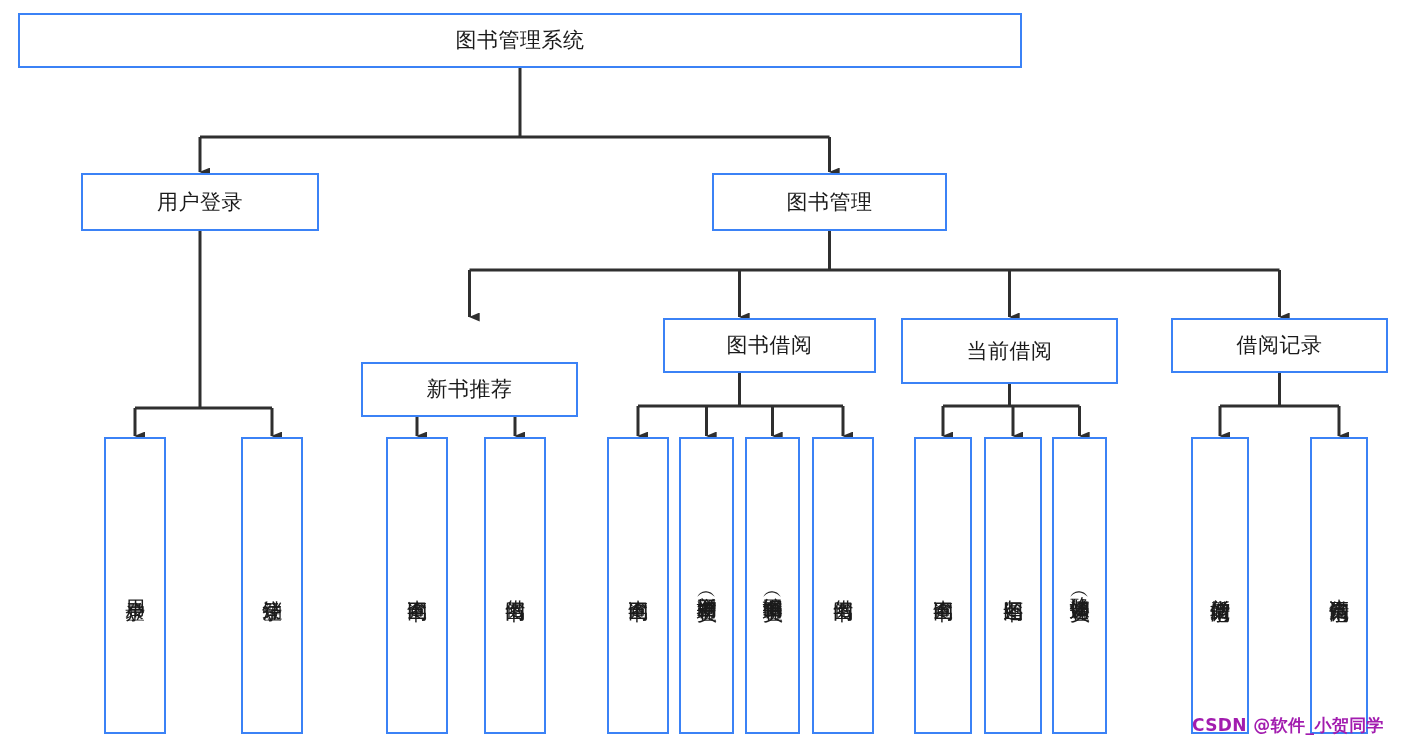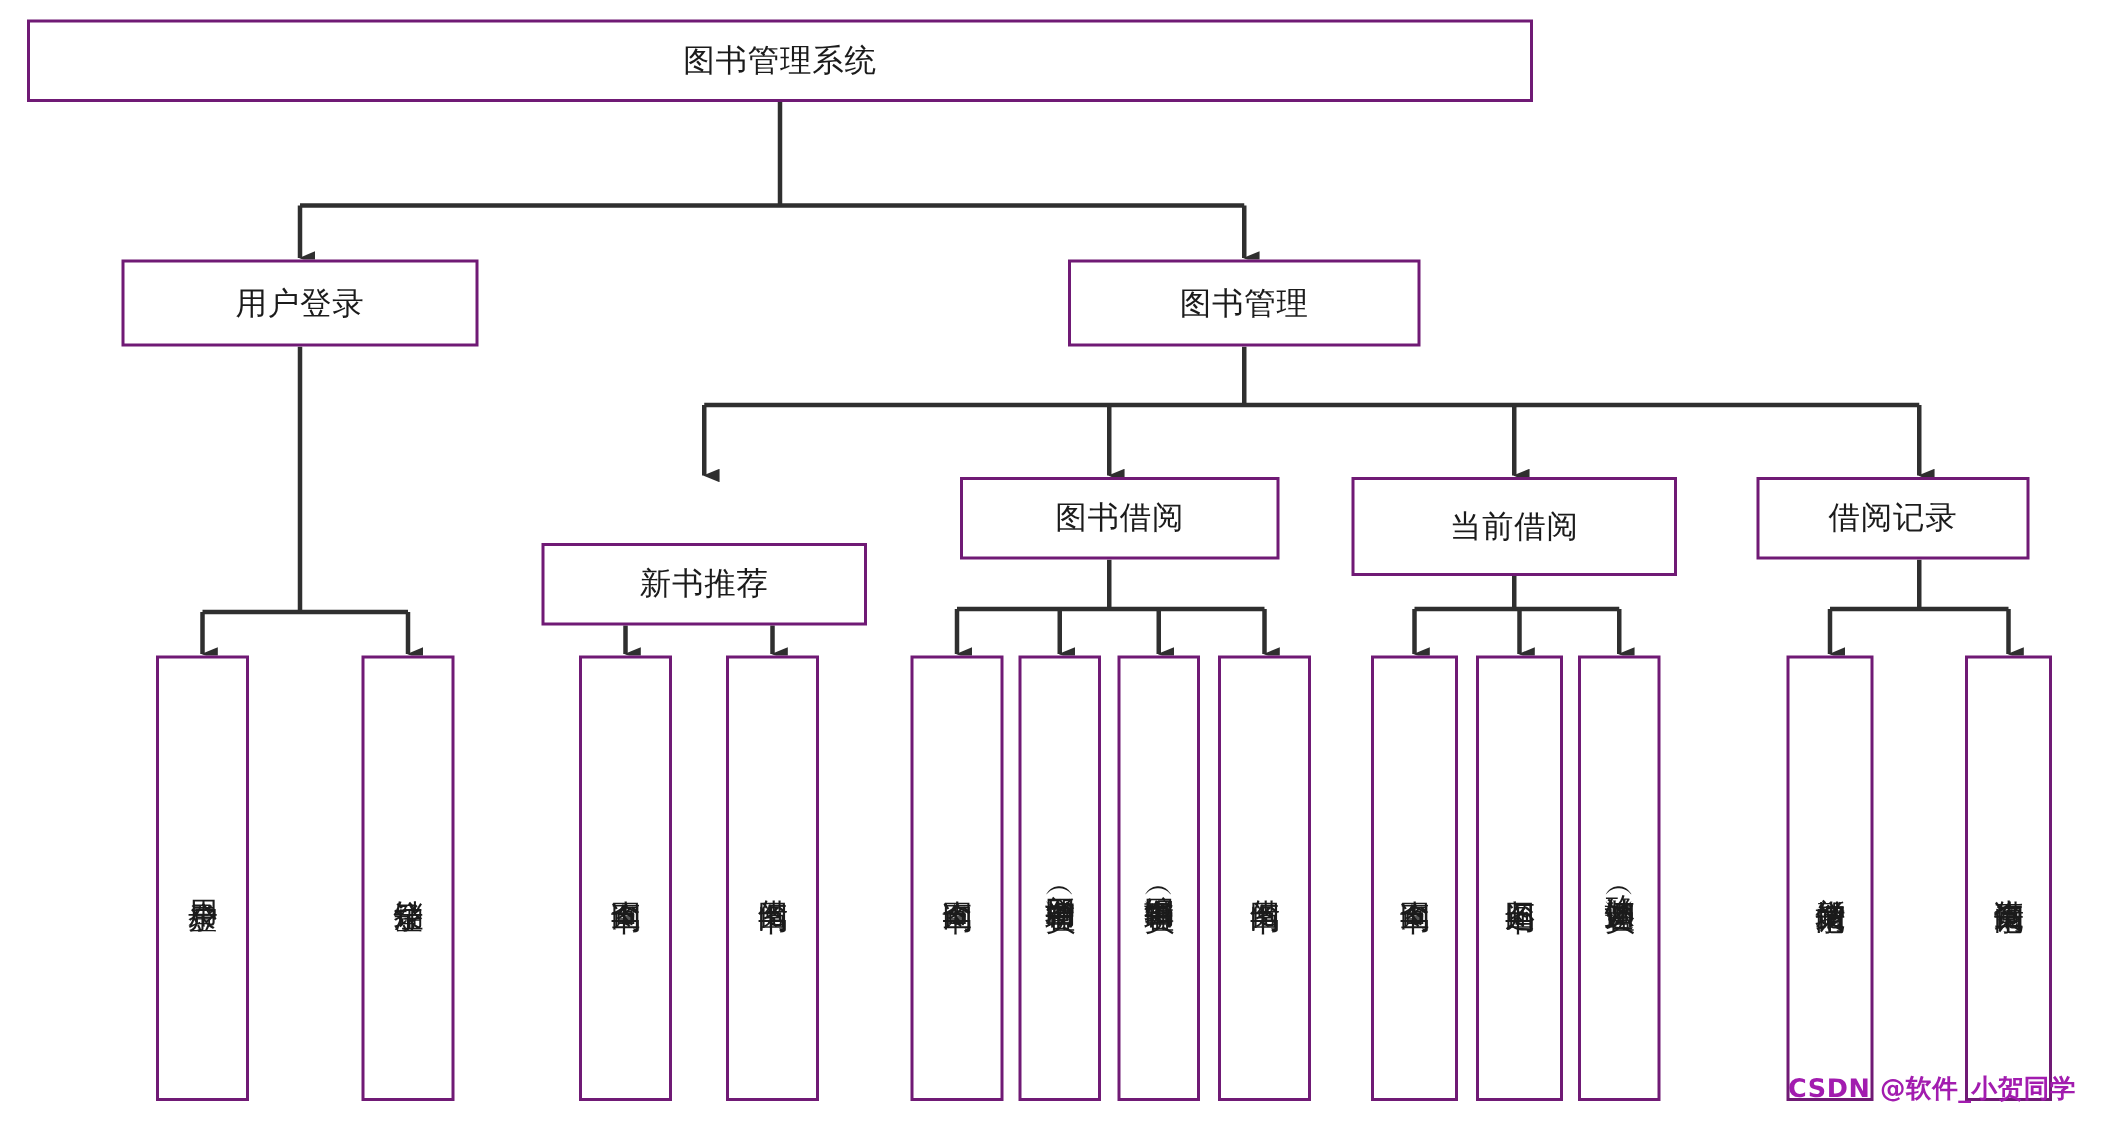--- a/index.html
+++ b/index.html
@@ -22,21 +22,21 @@
     left: 0;
     top: 0;
     width: 1405px;
     height: 747px;
     pointer-events: none;
   }
   .node {
     position: absolute;
     box-sizing: border-box;
     background: #ffffff;
-    border: 2px solid #701a75;
+    border: 2px solid #3b82f6;
     display: flex;
     align-items: center;
     justify-content: center;
     z-index: 2;
   }
   .node-label {
     color: #1b1b1b;
     font-size: 21px;
     line-height: 1.15;
     letter-spacing: 0.5px;
@@ -121,27 +121,27 @@
       </div>
       <div class="node" style="left: 81px; top: 173px; width: 238px; height: 58px;">
         <span class="node-label">用户登录</span>
       </div>
       <div class="node" style="left: 712px; top: 173px; width: 235px; height: 58px; text-align: center;">
         <span class="node-label">图书管理</span>
       </div>
       <div class="node" style="left: 361px; top: 318px; width: 217px; height: 55px; margin-top: 44px;">
         <span class="node-label">新书推荐</span>
       </div>
-      <div class="node" style="left: 640px; top: 318px; width: 213px; height: 55px;">
+      <div class="node" style="left: 663px; top: 318px; width: 213px; height: 55px;">
         <span class="node-label">图书借阅</span>
       </div>
       <div class="node" style="left: 901px; top: 318px; width: 217px; height: 66px;">
         <span class="node-label">当前借阅</span>
       </div>
-      <div class="node" style="left: 1171px; top: 318px; width: 182px; height: 55px;">
+      <div class="node" style="left: 1171px; top: 318px; width: 217px; height: 55px;">
         <span class="node-label">借阅记录</span>
       </div>
       <div class="node vertical" style="left: 104px; top: 437px; width: 62px; height: 297px;">
         <span class="node-label">用户登录</span>
       </div>
       <div class="node vertical" style="left: 241px; top: 437px; width: 62px; height: 297px;">
         <span class="node-label">注销登录</span>
       </div>
       <div class="node vertical" style="left: 386px; top: 437px; width: 62px; height: 297px;">
         <span class="node-label">查询图书</span>

